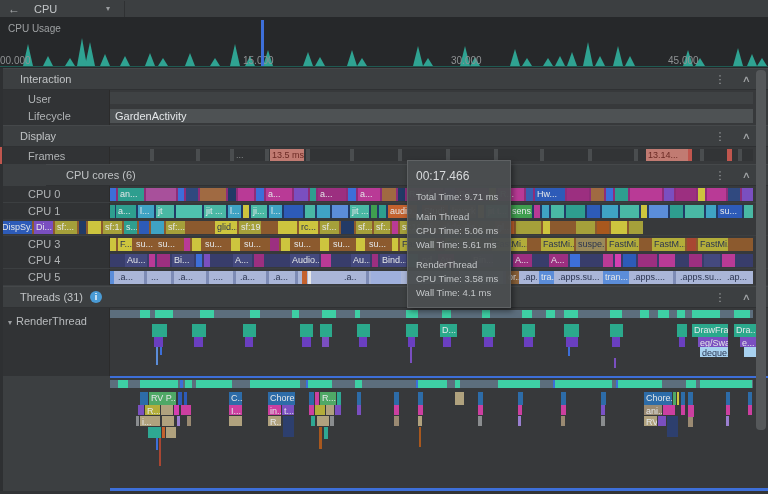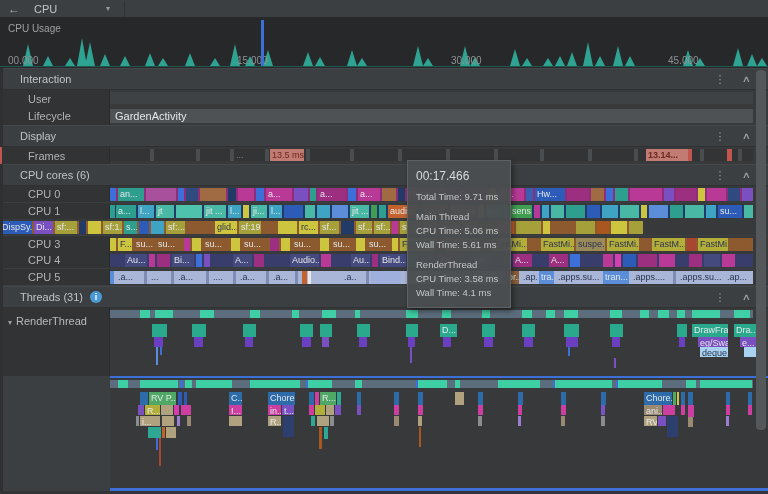--- a/index.html
+++ b/index.html
@@ -124,22 +124,22 @@
           <polygon points="625,49 630,39 635,49" fill="#2fa392"></polygon>
           <polygon points="683,49 688,33 693,49" fill="#2fa392"></polygon>
           <polygon points="695,49 700,41 705,49" fill="#2fa392"></polygon>
           <polygon points="733,49 738,31 743,49" fill="#2fa392"></polygon>
           <polygon points="747,49 752,37 757,49" fill="#2fa392"></polygon>
           <polygon points="757,49 762,41 767,49" fill="#2fa392"></polygon>
           <rect x="0" y="49" width="768" height="1" fill="#1f5a52"></rect>
         </svg></div>
     <span class="usage-label">CPU Usage</span>
     <div>
-        <span class="axis-lab" style="left: 8px; text-align: right;">00.000</span>
-        <span class="axis-lab" style="left: 237px;">15.000</span>
+        <span class="axis-lab" style="left: 0; text-align: right;">00.000</span>
+        <span class="axis-lab" style="left: 243px;">15.000</span>
         <span class="axis-lab" style="left: 451px;">30.000</span>
         <span class="axis-lab" style="left: 668px;">45.000</span>
       </div>
     <div class="sel-bar" id="sel-bar" style="left: 261px; background: rgb(61, 111, 217);"></div>
   </div>
 
   <div class="band sec-hdr" style="top:68px;">
     <span class="sec-title">Interaction</span>
     <span class="hdr-icons">
       <span class="kebab">⋮</span>
@@ -182,30 +182,30 @@
           <div class="blk" style="left: 155px; top: 0px; width: 4px; height: 12px; background: rgb(74, 77, 79);"></div>
           <div class="blk" style="left: 160px; top: 0px; width: 34px; height: 12px; background: rgb(193, 123, 114); color: rgb(107, 42, 36);">13.5 ms</div>
           <div class="blk" style="left: 196px; top: 0px; width: 4px; height: 12px; background: rgb(74, 77, 79);"></div>
           <div class="blk" style="left: 240px; top: 0px; width: 4px; height: 12px; background: rgb(74, 77, 79);"></div>
           <div class="blk" style="left: 288px; top: 0px; width: 4px; height: 12px; background: rgb(74, 77, 79);"></div>
           <div class="blk" style="left: 336px; top: 0px; width: 4px; height: 12px; background: rgb(74, 77, 79);"></div>
           <div class="blk" style="left: 384px; top: 0px; width: 4px; height: 12px; background: rgb(74, 77, 79);"></div>
           <div class="blk" style="left: 430px; top: 0px; width: 4px; height: 12px; background: rgb(74, 77, 79);"></div>
           <div class="blk" style="left: 478px; top: 0px; width: 4px; height: 12px; background: rgb(74, 77, 79);"></div>
           <div class="blk" style="left: 524px; top: 0px; width: 4px; height: 12px; background: rgb(74, 77, 79);"></div>
-          <div class="blk" style="left: 536px; top: 0px; width: 42px; height: 12px; background: rgb(193, 123, 114); color: rgb(107, 42, 36); font-weight: bold;">13.14...</div>
+          <div class="blk" style="left: 536px; top: 0px; width: 42px; height: 12px; background: rgb(193, 123, 114); color: rgb(107, 42, 36);">13.14...</div>
           <div class="blk" style="left: 578px; top: 0px; width: 4px; height: 12px; background: rgb(192, 86, 78);"></div>
           <div class="blk" style="left: 590px; top: 0px; width: 4px; height: 12px; background: rgb(74, 77, 79);"></div>
           <div class="blk" style="left: 617px; top: 0px; width: 5px; height: 12px; background: rgb(192, 86, 78);"></div>
           <div class="blk" style="left: 628px; top: 0px; width: 4px; height: 12px; background: rgb(74, 77, 79);"></div>
         </div>
     </div>
   </div>
 
-  <div class="band sec-hdr" style="top:164px;">
+  <div class="band sec-hdr" style="top:164px;margin-left:46px;">
     <span class="sec-title">CPU cores (6)</span>
     <span class="hdr-icons">
       <span class="kebab">⋮</span>
       <span class="chev">∧</span>
     </span>
   </div>
   <div id="cpu-rows">
       <div class="band row" style="top: 186px; height: 16px;">
         <div class="row-label">CPU 0</div>
         <div class="row-track">

